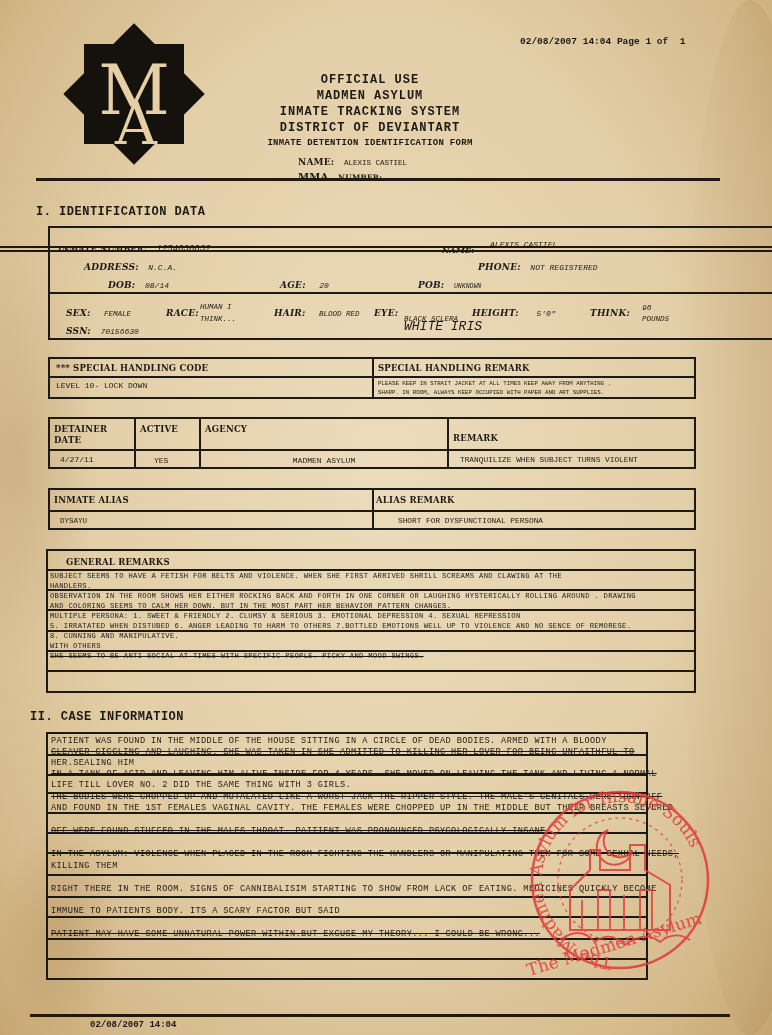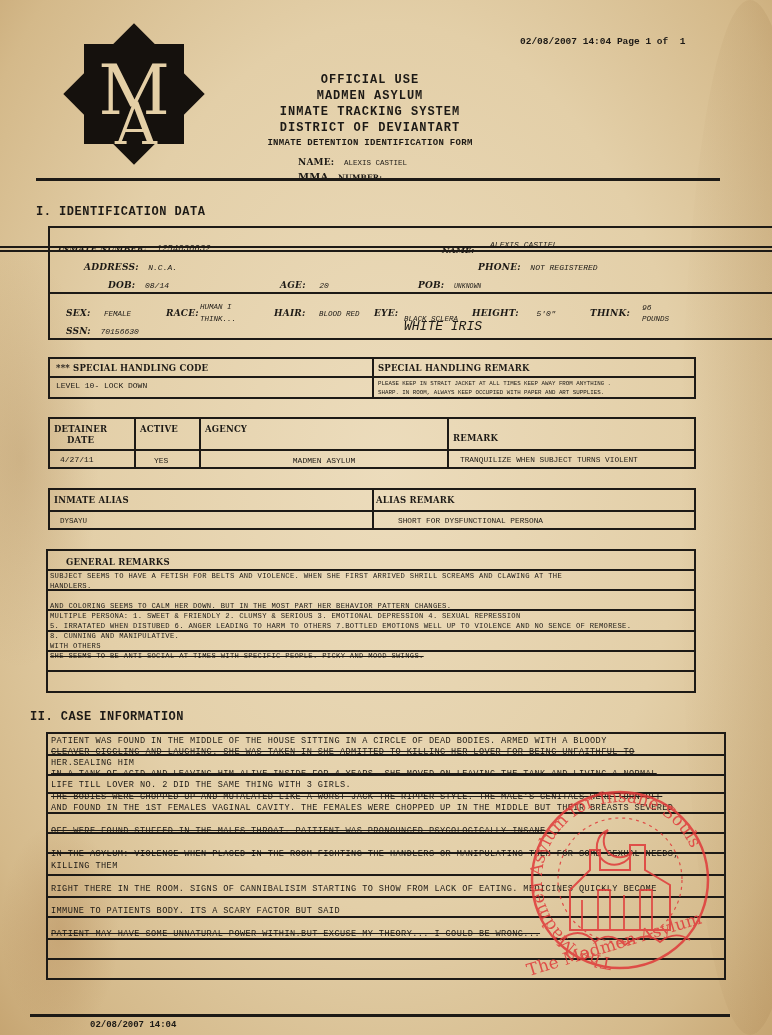--- a/index.html
+++ b/index.html
@@ -10,21 +10,21 @@
     color:#1d1a16;
   }
   .paper-stain { position:absolute; border-radius:50%; pointer-events:none; }
   .abs { position:absolute; }
   .mono { font-family: "Liberation Mono", "DejaVu Sans Mono", monospace; }
   .hdr { font-family: "Liberation Mono", "DejaVu Sans Mono", monospace; font-weight:bold; letter-spacing:1px; text-align:center; }
   .rule { position:absolute; background:#1d1a16; }
   .box { position:absolute; border:2px solid #1d1a16; box-sizing:border-box; }
   .hline { position:absolute; left:0; right:0; height:2px; background:#1d1a16; }
   .vline { position:absolute; top:0; bottom:0; width:2px; background:#1d1a16; }
-  .lbl { font-family: "DejaVu Serif", "Liberation Serif", serif; font-weight:bold; font-size:9px; letter-spacing:0.2px;text-align:center; }
+  .lbl { font-family: "DejaVu Serif", "Liberation Serif", serif; font-weight:bold; font-size:9px; letter-spacing:0.2px; }
   .val { font-family: "Liberation Mono", monospace; font-size:9px; }
   .small { font-size:6.5px; }
   .row-text { position:absolute; left:2px; font-family:"Liberation Mono", monospace; font-size:8px; letter-spacing:0.3px; white-space:nowrap; }
   .case-text { position:absolute; left:3px; font-family:"Liberation Mono", monospace; font-size:8.6px; letter-spacing:0.4px; white-space:nowrap; }
   .strike { text-decoration: line-through; }
   .section-title { position:absolute; font-family:"Liberation Mono", monospace; font-weight:bold; font-size:12px; letter-spacing:0.5px; }
   .stamp { position:absolute; color:#e03a3a; opacity:0.85; }
 </style>
 </head>
 <body>
@@ -178,31 +178,32 @@
 <div class="box" style="left:46px;top:549px;width:650px;height:144px;">
   <div class="hline" style="top:18px;"></div>
   <div class="hline" style="top:38px;"></div>
   <div class="hline" style="top:58px;"></div>
   <div class="hline" style="top:79px;"></div>
   <div class="hline" style="top:99px;"></div>
   <div class="hline" style="top:119px;"></div>
   <div class="abs lbl" style="left:5px;top:6px;font-size:8.5px;padding-left:13px;">GENERAL REMARKS</div>
   <div class="row-text" style="top:21px;font-size:7.2px;">SUBJECT SEEMS TO HAVE A FETISH FOR BELTS AND VIOLENCE. WHEN SHE FIRST ARRIVED SHRILL SCREAMS AND CLAWING AT THE</div>
   <div class="row-text" style="top:31px;font-size:7.2px;">HANDLERS.</div>
+  <div class="row-text" style="top:41px;font-size:7.2px;">OBSERVATION IN THE ROOM SHOWS HER EITHER ROCKING BACK AND FORTH IN ONE CORNER OR LAUGHING HYSTERICALLY ROLLING AROUND . DRAWING</div>
   <div class="row-text" style="top:51px;font-size:7.2px;">AND COLORING SEEMS TO CALM HER DOWN. BUT IN THE MOST PART HER BEHAVIOR PATTERN CHANGES.</div>
   <div class="row-text" style="top:61px;font-size:7.2px;text-align:center;">MULTIPLE PERSONA: 1. SWEET &amp; FRIENDLY  2. CLUMSY &amp; SERIOUS 3. EMOTIONAL DEPRESSION 4. SEXUAL REPRESSION</div>
   <div class="row-text" style="top:71px;font-size:7.2px;">5. IRRATATED WHEN DISTUBED 6. ANGER LEADING TO HARM TO OTHERS 7.BOTTLED EMOTIONS WELL UP TO VIOLENCE AND NO SENCE OF REMORESE.</div>
   <div class="row-text" style="top:81px;font-size:7.2px;">8. CUNNING AND MANIPULATIVE.</div>
   <div class="row-text" style="top:91px;font-size:7.2px;">WITH OTHERS</div>
   <div class="row-text strike" style="top:101px;font-size:7.2px;">SHE SEEMS TO BE ANTI SOCIAL AT TIMES WITH SPECIFIC PEOPLE. PICKY AND MOOD SWINGS.</div>
 </div>
 
 <div class="section-title" style="left:30px;top:710px;">II. CASE INFORMATION</div>
 
-<div class="box" style="left:46px;top:732px;width:680px;height:248px;">
+<div class="box" style="left:46px;top:732px;width:602px;height:248px;">
   <div class="hline" style="top:20px;"></div>
   <div class="hline" style="top:40px;"></div>
   <div class="hline" style="top:58px;"></div>
   <div class="hline" style="top:78px;"></div>
   <div class="hline" style="top:98px;"></div>
   <div class="hline" style="top:118px;"></div>
   <div class="hline" style="top:140px;"></div>
   <div class="hline" style="top:162px;"></div>
   <div class="hline" style="top:182px;"></div>
   <div class="hline" style="top:204px;"></div>

